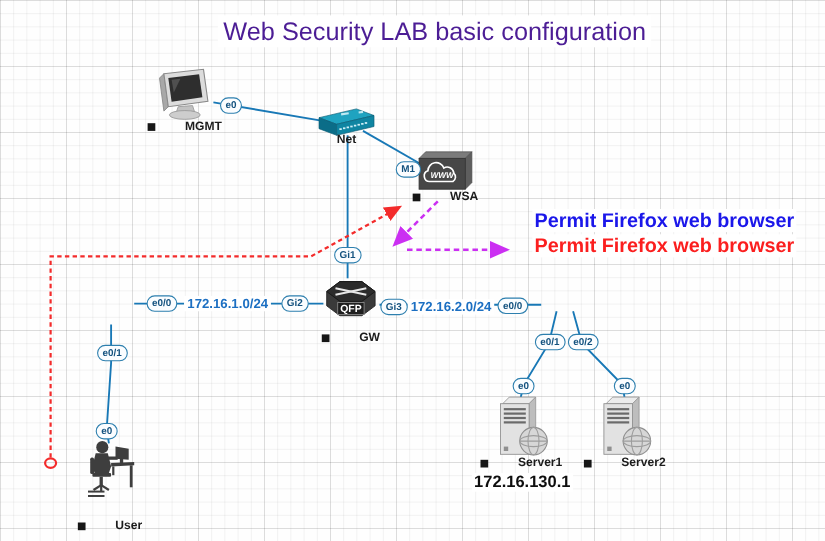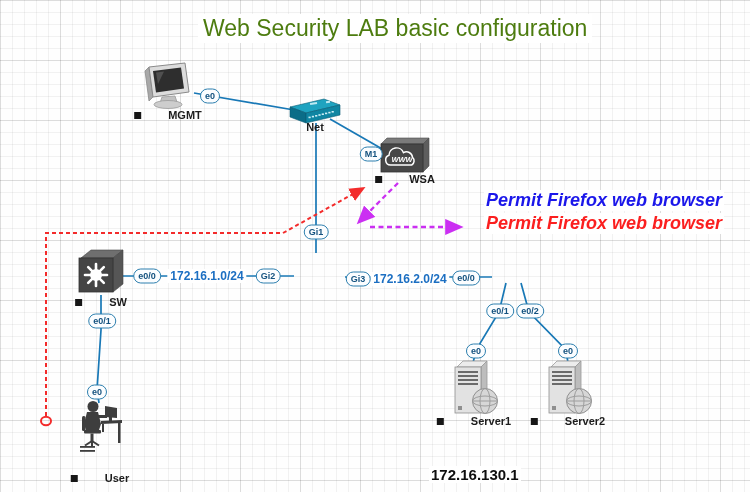--- a/index.html
+++ b/index.html
@@ -18,27 +18,27 @@
   .node svg{display:block;margin:0 auto;}
   .nlabel{position:absolute;left:50%;transform:translateX(-50%);white-space:nowrap;
     display:flex;align-items:center;font-size:11px;font-weight:bold;color:#1c1c1c;line-height:12px;gap:24px;}
   .sq{width:7px;height:7px;background:#161616;display:inline-block;margin-right:3px;flex:none;}
   .badge{position:absolute;z-index:5;transform:translate(-50%,-50%);
     background:#fbfdff;border:1.5px solid #2d7fae;border-radius:8px;
     padding:0 4px;height:13px;line-height:12px;font-size:9px;font-weight:bold;color:#14527f;white-space:nowrap;text-align:right;}
   .subnet{position:absolute;z-index:3;transform:translate(-50%,-50%);
     background:#fff;padding:0 3px;font-size:12px;font-weight:bold;color:#1c6fc2;white-space:nowrap;}
   .title{position:absolute;left:198px;top:14px;z-index:6;background:#fff;
-    padding:1px 5px;font-size:23px;color:#4d7c0f;white-space:nowrap;}
+    padding:1px 5px;font-size:23px;color:#4c1d95;white-space:nowrap;}
   .permit{position:absolute;left:484px;z-index:6;background:#fff;padding:0 2px;
-    font-size:18px;font-weight:bold;white-space:nowrap;font-style:italic;}
+    font-size:18px;font-weight:bold;white-space:nowrap;}
   .permit.blue{top:190px;color:#1b17ea;}
   .permit.red{top:213px;color:#fb1f1f;}
   .ip{position:absolute;z-index:6;background:#fff;padding:0 2px;
-    font-size:15px;font-weight:bold;color:#0e0e0e;white-space:nowrap;margin-top:36px;}
+    font-size:15px;font-weight:bold;color:#0e0e0e;white-space:nowrap;}
 </style>
 </head>
 <body>
 
 <div id="canvas">
 
   <svg class="layer" width="750" height="492">
     <g stroke="#1878b6" stroke-width="1.7" fill="none">
       <line x1="194" y1="93" x2="300" y2="111"></line>
       <line x1="330" y1="119" x2="384" y2="150"></line>
@@ -116,39 +116,37 @@
           <rect x="43.6" y="15.0" width="2.2" height="1.6"></rect>
       </g>
       <rect x="22" y="6.5" width="7" height="2" fill="#bfe9f2" transform="rotate(-8 25 7)"></rect>
       <rect x="38" y="5" width="4" height="2" fill="#bfe9f2" transform="rotate(-8 40 6)"></rect>
     </svg>
     <div class="nlabel" style="top:25px">
       <span>Net</span>
     </div>
   </div>
 
-  <div class="node" style="left:75px;top:247px;width:52px">
-    <svg width="52" height="48" viewBox="0 0 52 48">
-      <polygon points="6,11 16,3 48,3 38,11" fill="#6f6f6f" stroke="#444" stroke-width="0.6"></polygon>
-      <polygon points="38,11 48,3 48,37 38,45" fill="#565656" stroke="#444" stroke-width="0.6"></polygon>
-      <rect x="4" y="11" width="34" height="34" fill="#454545" stroke="#333" stroke-width="0.8"></rect>
-      <g stroke="#ffffff" stroke-width="2.6" stroke-linecap="round">
-        <line x1="21" y1="17" x2="21" y2="39"></line>
-        <line x1="10" y1="28" x2="32" y2="28"></line>
-        <line x1="13.2" y1="20.2" x2="28.8" y2="35.8"></line>
-        <line x1="13.2" y1="35.8" x2="28.8" y2="20.2"></line>
-      </g>
-      <circle cx="21" cy="28" r="6" fill="#ffffff"></circle>
-    </svg>
-    <div class="nlabel" style="top:49px">
-      <span class="sq"></span>
-      <span>SW</span>
-    </div>
-  </div>
-
+
+  <div class="node" style="left:290px;top:248px;width:58px">
+    <svg width="58" height="45" viewBox="0 0 58 45">
+      <polygon points="7,17 19,8 39,8 51,17 51,30 39,39 19,39 7,30" fill="#3a3a3a" stroke="#222" stroke-width="0.8"></polygon>
+      <polygon points="7,17 19,8 39,8 51,17 39,26 19,26" fill="#2c2c2c" stroke="#161616" stroke-width="0.8"></polygon>
+      <g stroke="#e8e8e8" stroke-width="1.8">
+        <line x1="15" y1="20" x2="43" y2="14"></line>
+        <line x1="15" y1="14" x2="43" y2="20"></line>
+      </g>
+      <rect x="17" y="27" width="24" height="11" fill="#1e1e1e" stroke="#8a8a8a" stroke-width="0.8"></rect>
+      <text x="29" y="36" font-size="9.5" font-weight="bold" fill="#ffffff" text-anchor="middle">QFP</text>
+    </svg>
+    <div class="nlabel" style="top:53px">
+      <span class="sq"></span>
+      <span>GW</span>
+    </div>
+  </div>
 
 
   <div class="node" style="left:447px;top:359px;width:54px">
     <svg width="54" height="58" viewBox="0 0 54 58">
       <polygon points="10,8 16,2 40,2 34,8" fill="#ececec" stroke="#9a9a9a" stroke-width="0.8"></polygon>
       <polygon points="34,8 40,2 40,48 34,54" fill="#bdbdbd" stroke="#9a9a9a" stroke-width="0.8"></polygon>
       <rect x="8" y="8" width="26" height="46" fill="#e2e2e2" stroke="#909090" stroke-width="0.8"></rect>
       <g fill="#6a6a6a">
         <rect x="11" y="12" width="20" height="2"></rect>
           <rect x="11" y="16" width="20" height="2"></rect>

